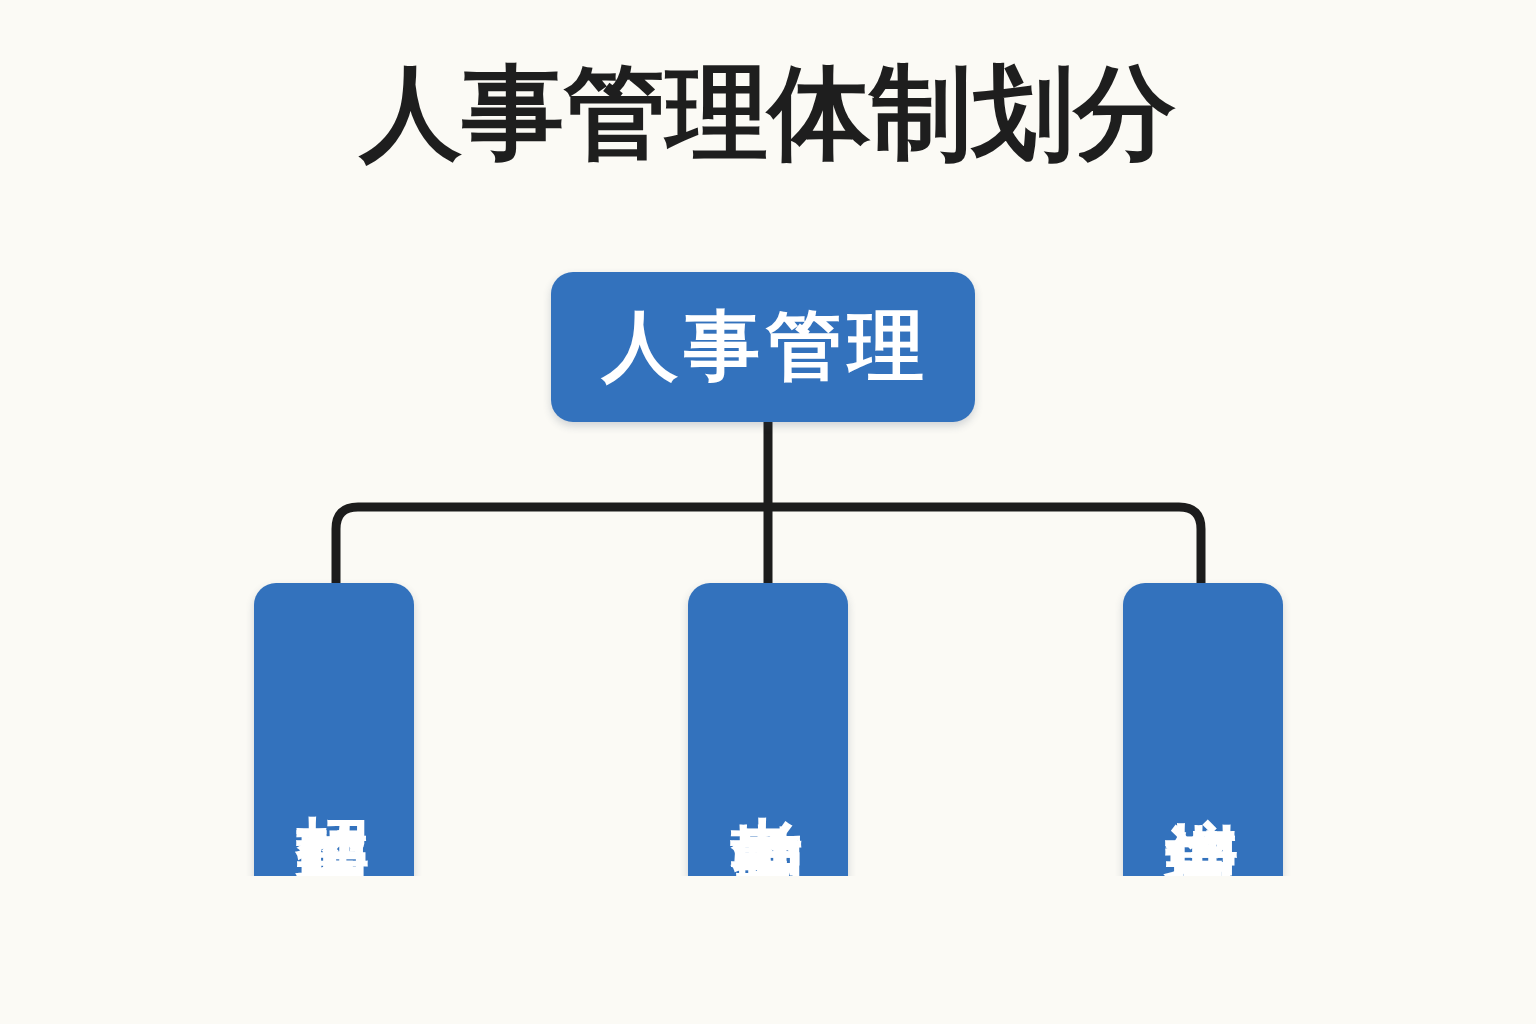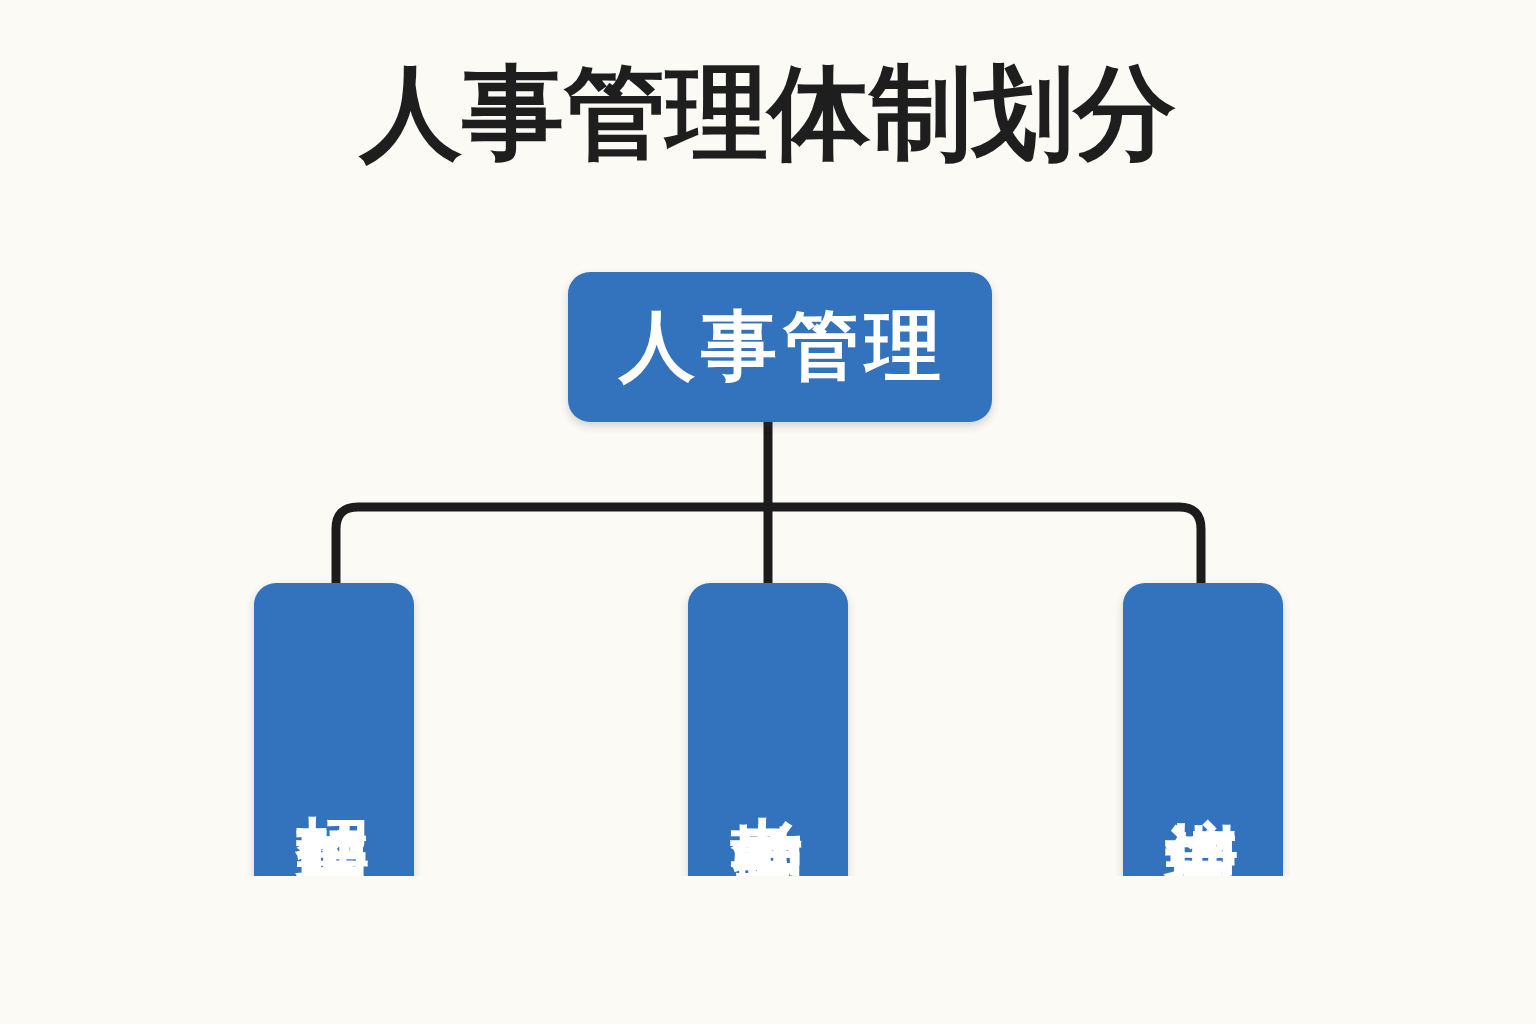--- a/index.html
+++ b/index.html
@@ -52,21 +52,21 @@
     background: var(--fill);
     border-radius: 22px;
     display: flex;
     align-items: center;
     justify-content: center;
     color: var(--text);
     font-weight: 800;
     box-shadow: 0 4px 9px rgba(40, 60, 90, 0.20);
   }
   .root-node {
-    left: 568px;
+    left: 551px;
     top: 272px;
     width: 424px;
     height: 150px;
     font-size: 76px;
   }
   .root-node .node-label {
     letter-spacing: 6px;
     text-indent: 6px;
   }
   .child-node {

